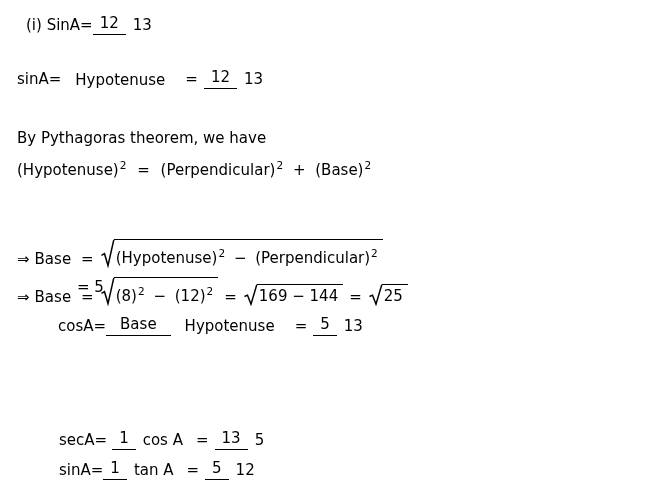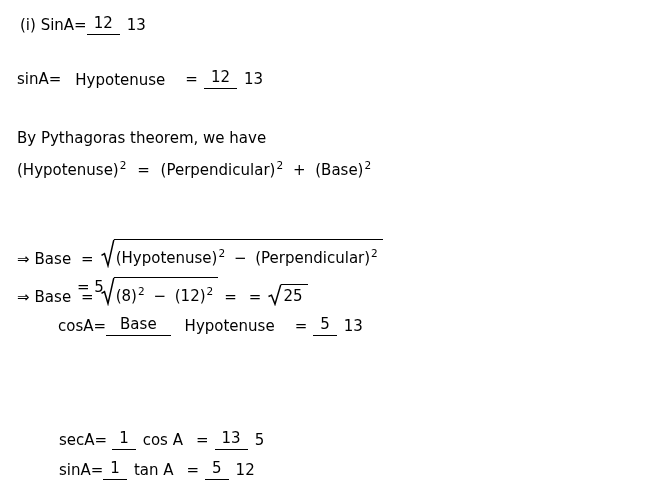--- a/index.html
+++ b/index.html
@@ -32,21 +32,21 @@
   .sqrt { position:relative; display:inline-flex; padding-left:14px;margin-top:33px; }
   .sqrt .rad-svg { position:absolute; left:0; top:0; width:15px; height:100%; }
   .radicand { display:inline-block; border-top:1.5px solid #000; padding:2px 5px 1px 2px; }
   .radicand.tall { padding-top:9px; }
 </style>
 </head>
 <body>
 
 <div id="canvas">
 
-  <div class="line row-c" style="top:14px;left:20px">
+  <div class="line row-c" style="top:14px;left:26px">
     <span class="tok">(i) SinA=</span>
     <span class="frac">
       <span class="num">12</span>
       <span class="den">13</span>
     </span>
   </div>
 
   <div class="line row-c" style="top:68px;left:17px">
     <span class="tok">sinA=</span>
     <span class="frac wide">
@@ -95,20 +95,28 @@
       <svg class="rad-svg" viewBox="0 0 15 30" preserveAspectRatio="none" aria-hidden="true">
         <path d="M1.5 17 L4.5 15.2 L8 27.5 L13.8 0.9" fill="none" stroke="#000" stroke-width="1.5" vector-effect="non-scaling-stroke"></path>
       </svg>
       <span class="radicand tall">
         <span class="tok">(8)</span><span class="sup">2</span>
         <span class="tok minus">−</span>
         <span class="tok">(12)</span><span class="sup">2</span>
       </span>
     </span>
     <span class="tok eq">=</span>
+    <span class="sqrt">
+      <svg class="rad-svg" viewBox="0 0 15 30" preserveAspectRatio="none" aria-hidden="true">
+        <path d="M1.5 17 L4.5 15.2 L8 27.5 L13.8 0.9" fill="none" stroke="#000" stroke-width="1.5" vector-effect="non-scaling-stroke"></path>
+      </svg>
+      <span class="radicand">
+        <span class="tok">169 − 144</span>
+      </span>
+    </span>
     <span class="tok eq">=</span>
     <span class="sqrt">
       <svg class="rad-svg" viewBox="0 0 15 30" preserveAspectRatio="none" aria-hidden="true">
         <path d="M1.5 17 L4.5 15.2 L8 27.5 L13.8 0.9" fill="none" stroke="#000" stroke-width="1.5" vector-effect="non-scaling-stroke"></path>
       </svg>
       <span class="radicand">
         <span class="tok">25</span>
       </span>
     </span>
   </div>

